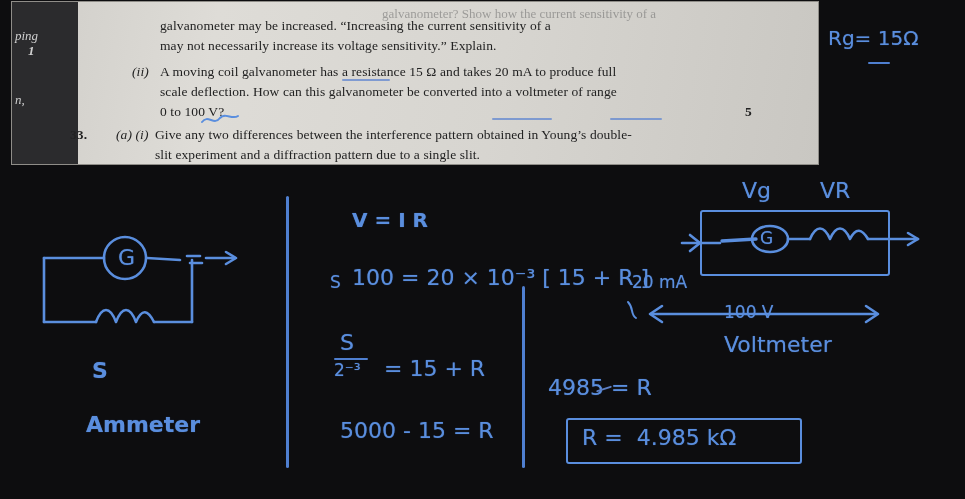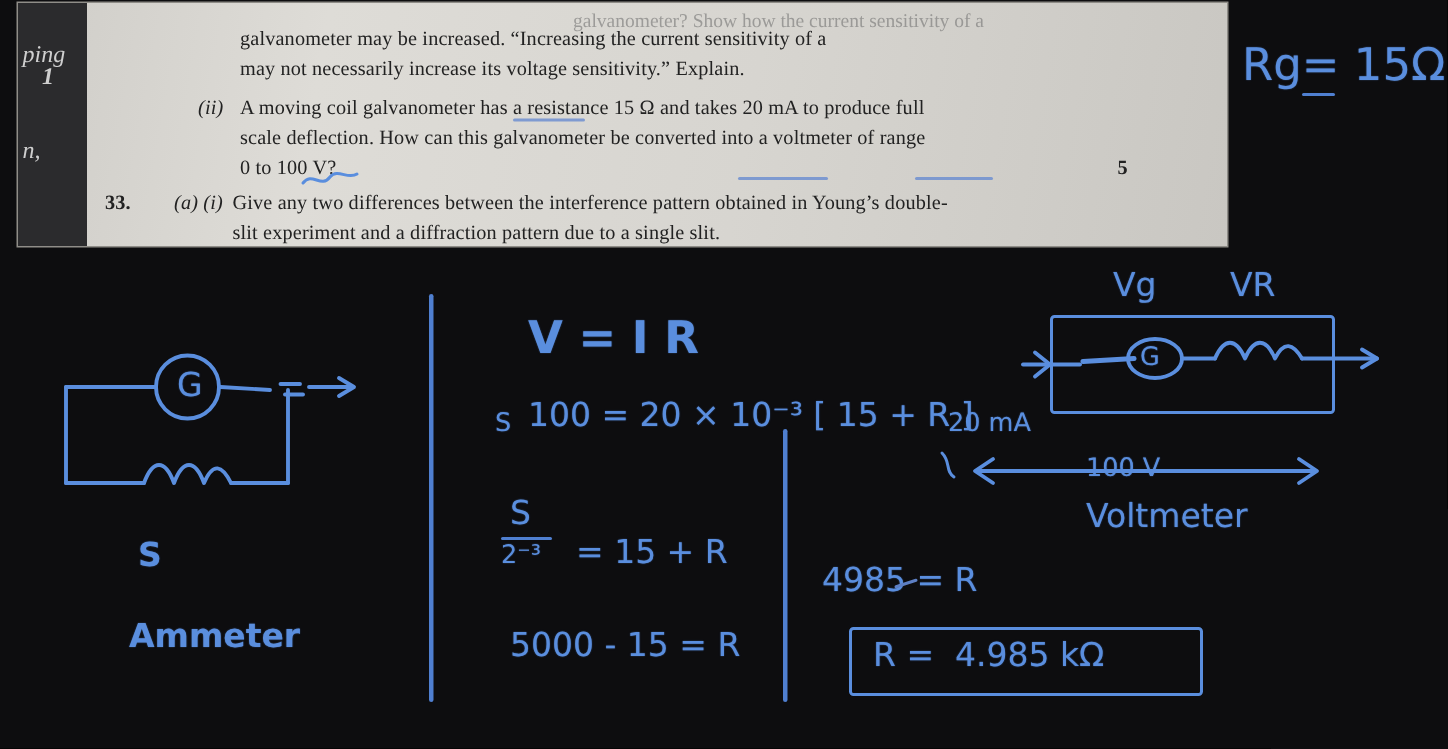--- a/index.html
+++ b/index.html
@@ -29,25 +29,25 @@
     box-shadow: 0 0 0 1px #8f8d88;
   }
   #paper .sheet {
     position: absolute;
     inset: 0;
     background: linear-gradient(100deg, #cfcdc8 0%, #dedcd7 25%, #d7d5d0 60%, #c9c7c2 100%);
   }
   #paper .lefttab {
     position: absolute;
     left: 0; top: 0;
-    width: 46px; height: 162px;
+    width: 66px; height: 162px;
     background: #2b2b2d;
     color: #cfcfcf;
     font-family: "Liberation Serif", serif;
-    font-size: 16px;
+    font-size: 13px;
   }
   #paper .lefttab .t1 { position: absolute; left: 3px; top: 26px; font-style: italic; }
   #paper .lefttab .t2 { position: absolute; left: 16px; top: 41px; font-weight: bold; font-style: italic; }
   #paper .lefttab .t3 { position: absolute; left: 3px; top: 90px; font-style: italic; }
 
   .ptext {
     position: absolute;
     font-family: "Liberation Serif", serif;
     font-size: 13.5px;
     color: #222;
@@ -82,21 +82,21 @@
   }
 
   
   .hw {
     position: absolute;
     color: #5a8ede;
     font-family: "DejaVu Sans", sans-serif;
     white-space: pre;
     text-shadow: 0 0 1px rgba(90,142,222,.6);
   }
-  .hw.big { font-size: 30px; }
+  .hw.big { font-size: 20px; }
   .hw.med { font-size: 22px; }
   .hw.sm { font-size: 17px; }
   .hw.bold { font-weight: bold; }
 
   .rule {
     position: absolute;
     background: #4f7fd0;
     border-radius: 2px;
   }
   .box {

